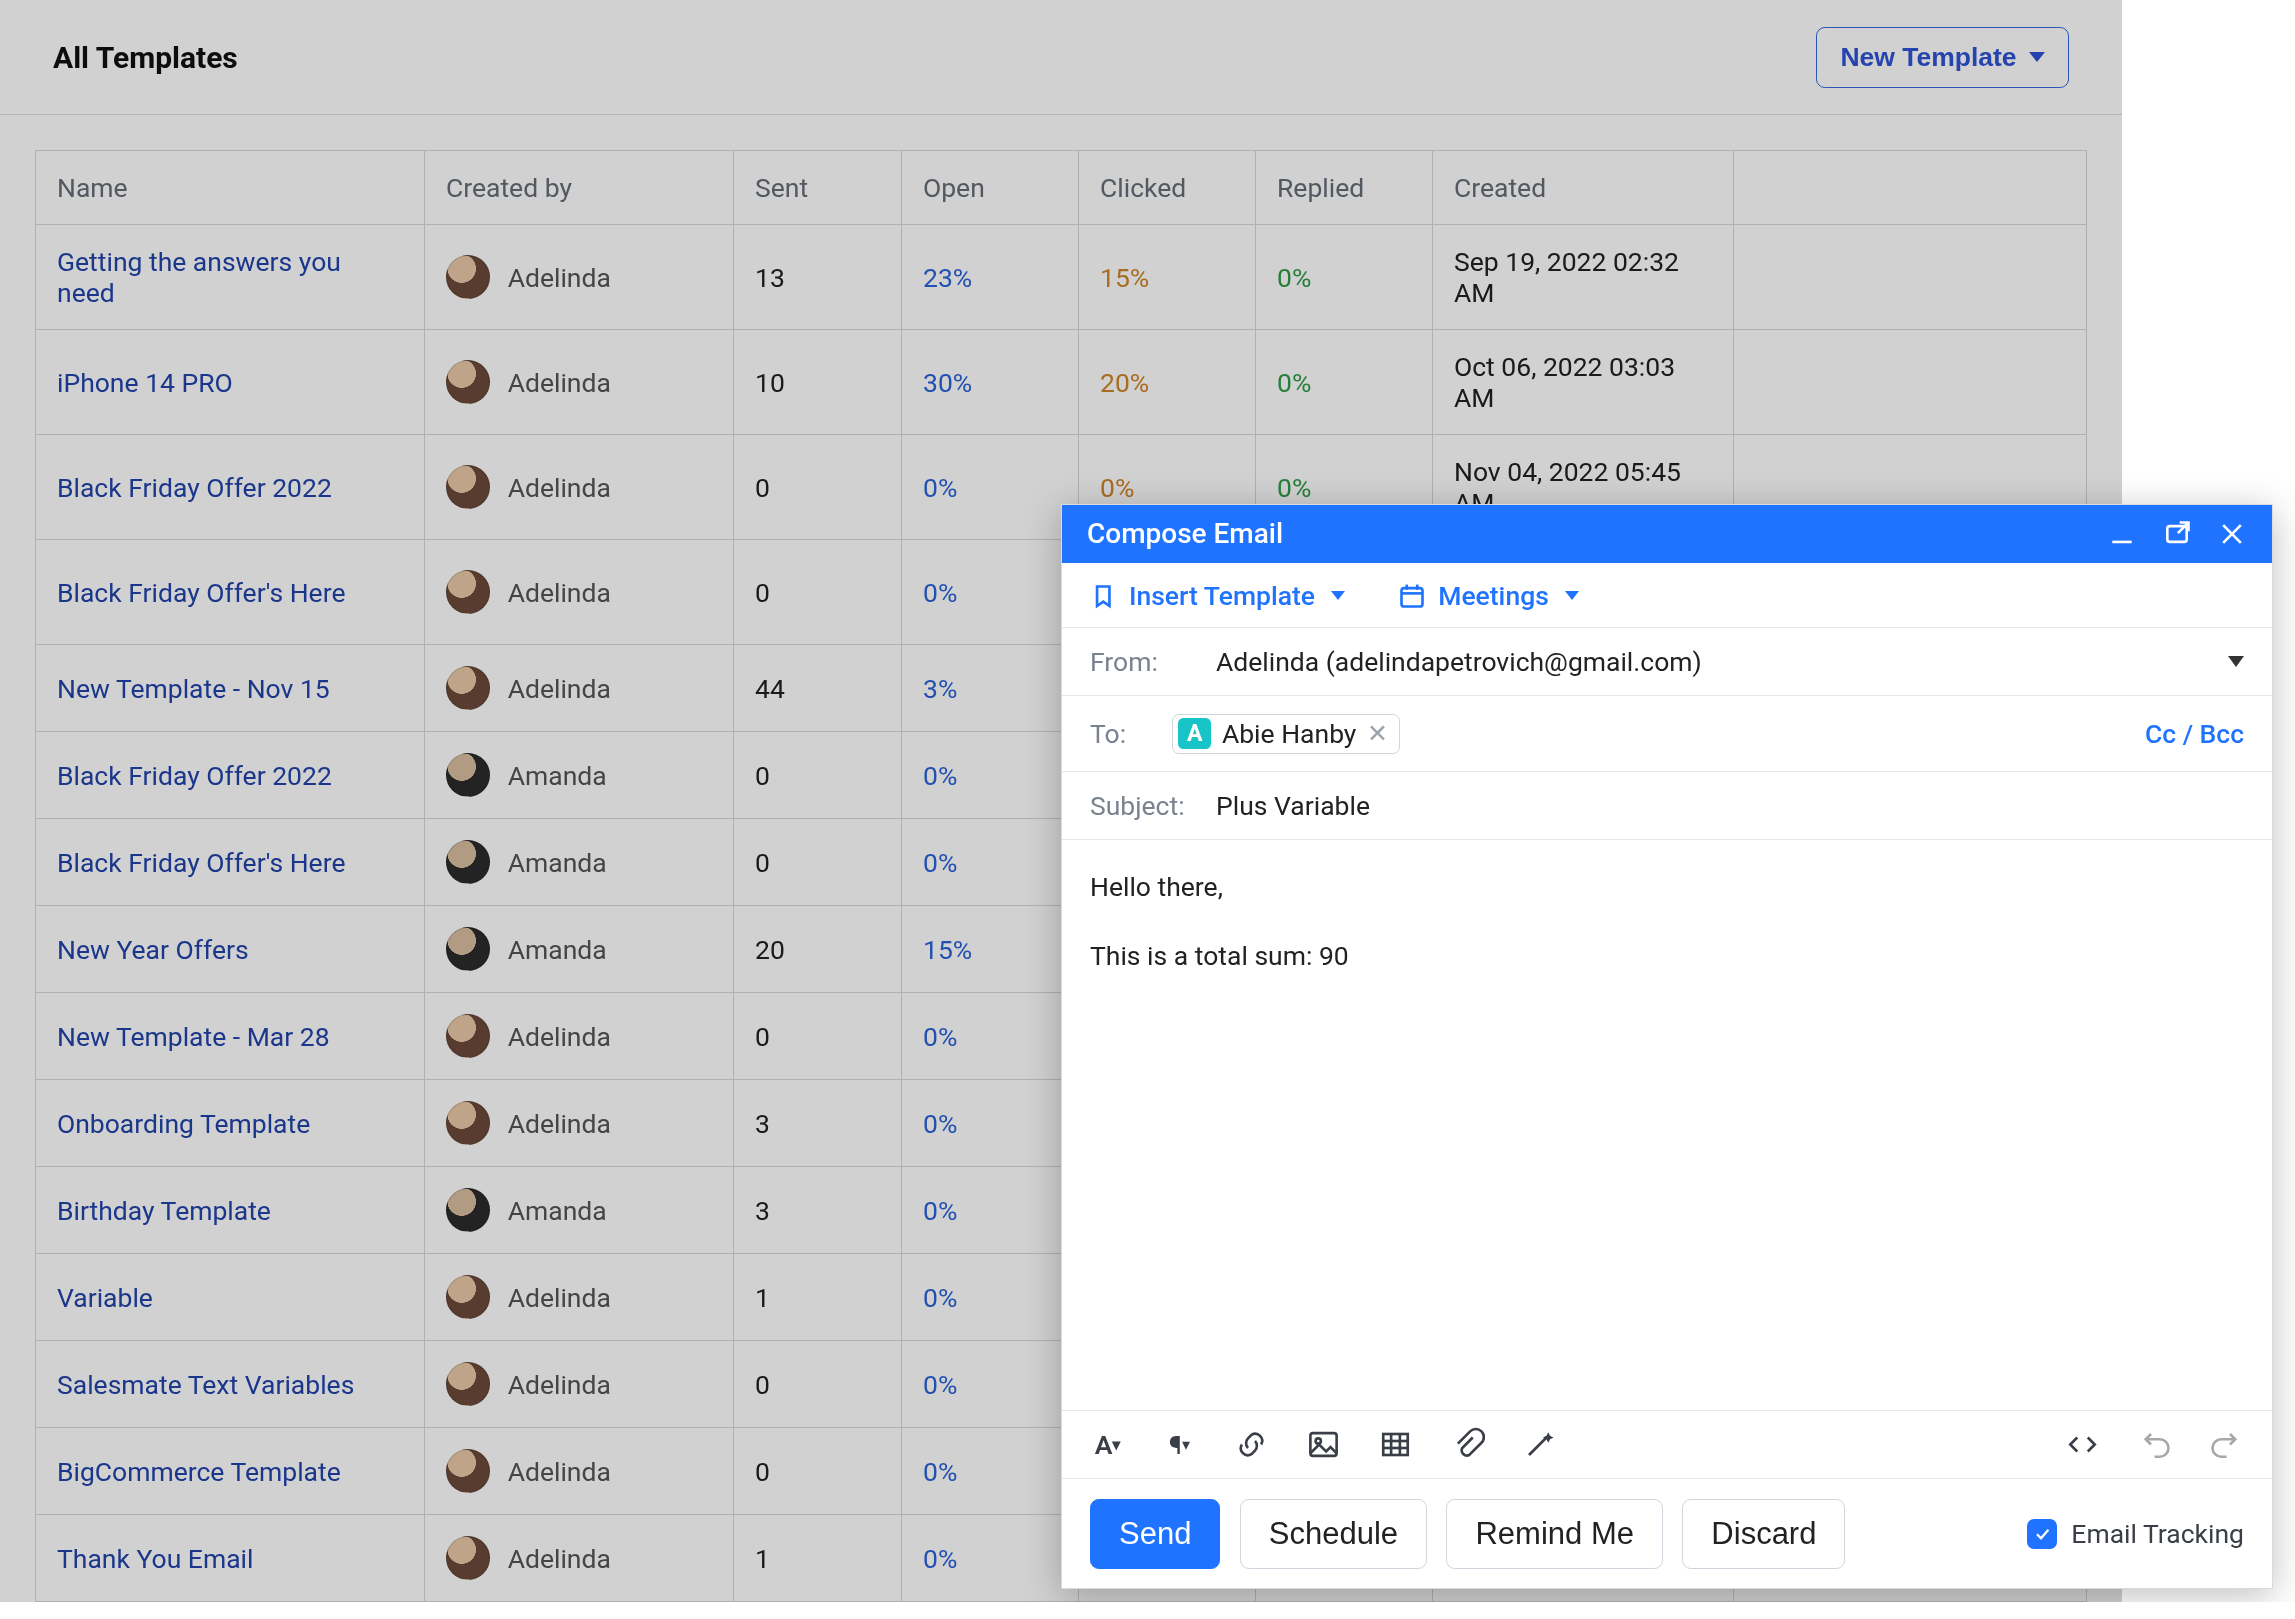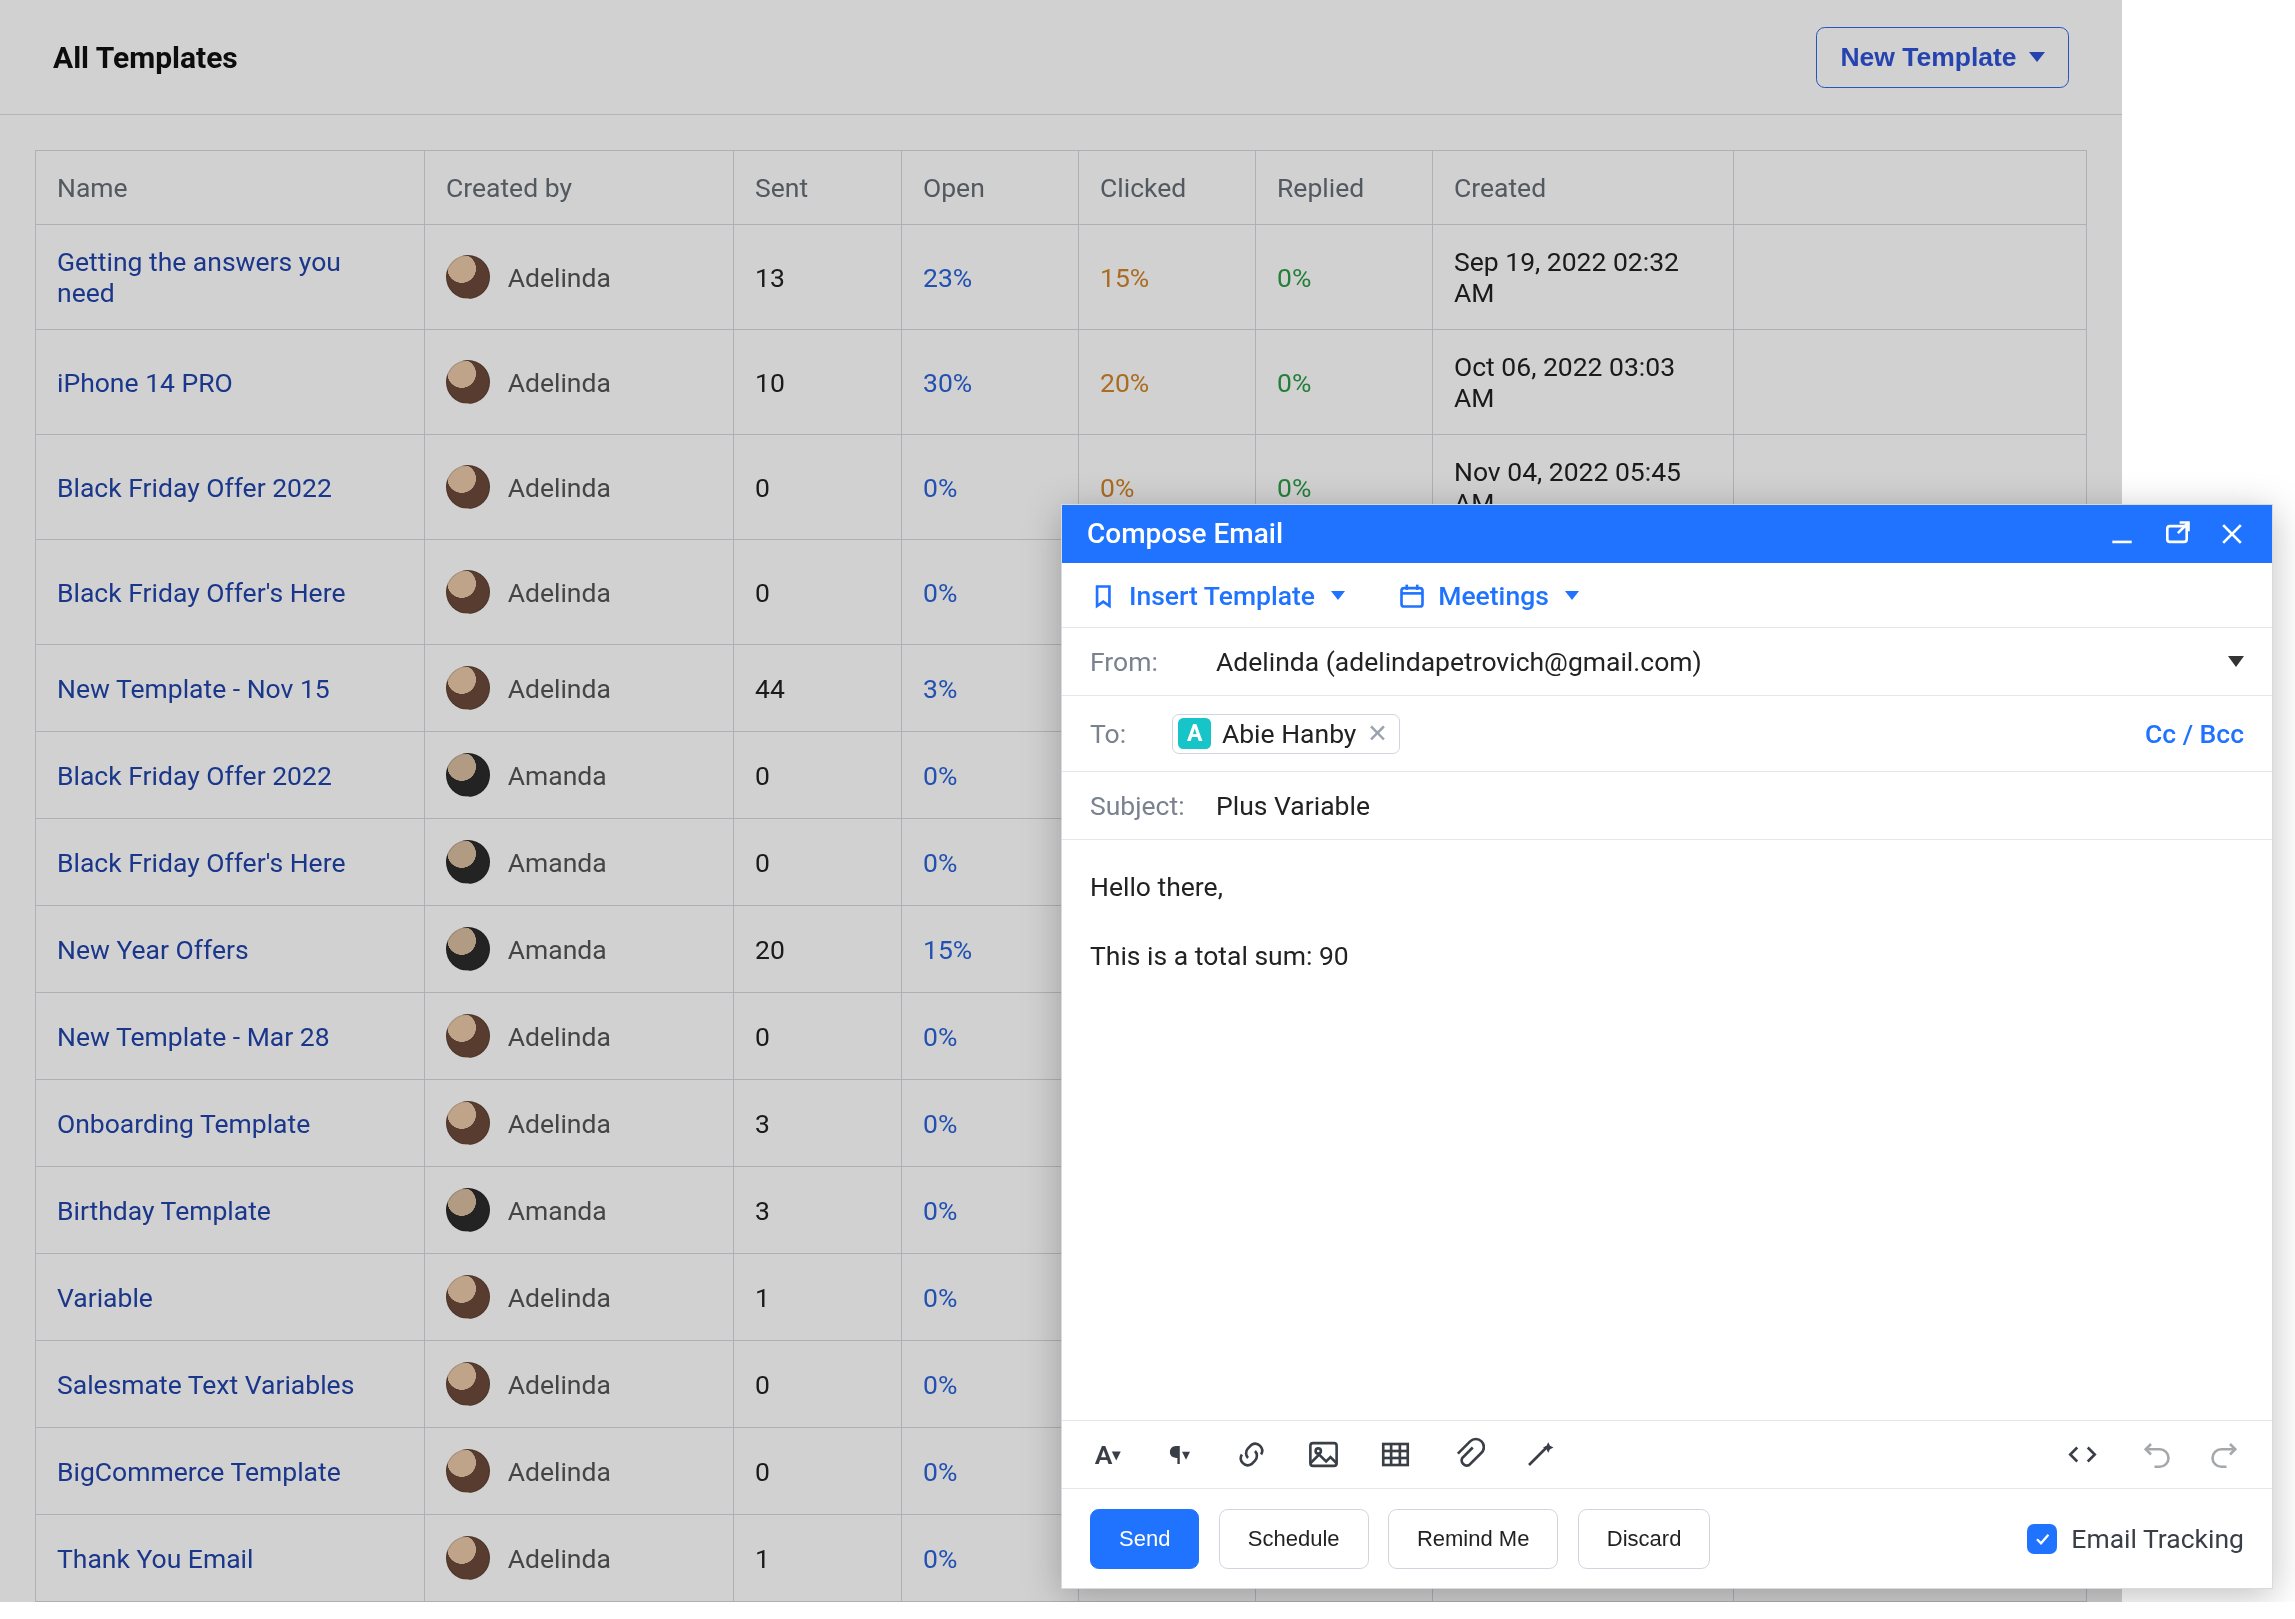--- a/index.html
+++ b/index.html
@@ -154,21 +154,21 @@
   .editbar .ic { width: 35px; height: 35px; display:inline-flex; align-items:center; justify-content:center; color:#3a3f47;}
   .editbar svg { stroke: #3a3f47; fill: none; stroke-width: 3; }
 
   .footer {
     border-top: 1.8px solid #e3e6eb;
     padding: 19.4px 28px;
     display: flex; align-items: center; gap: 19.4px;
   }
   .btn {
     border-radius: 8.8px; padding: 16px 28px;
-    font-size: 22px; font-weight: 500;
+    font-size: 31px; font-weight: 500;
     border: 1.8px solid #cfd5dd; background:#fff; color:#222;
   }
   .btn.primary { background:#1f73ff; color:#fff; border-color:#1f73ff; }
   .spacer-flex { flex: 1; }
   .track { display:flex; align-items:center; gap:14px; color:#3a3f47; }
   .cb {
     width: 30px; height: 30px; border-radius: 7px;
     background:#1f73ff; display:inline-flex; align-items:center; justify-content:center;
   }
   .cb svg { stroke:#fff; stroke-width:4; fill:none; }

